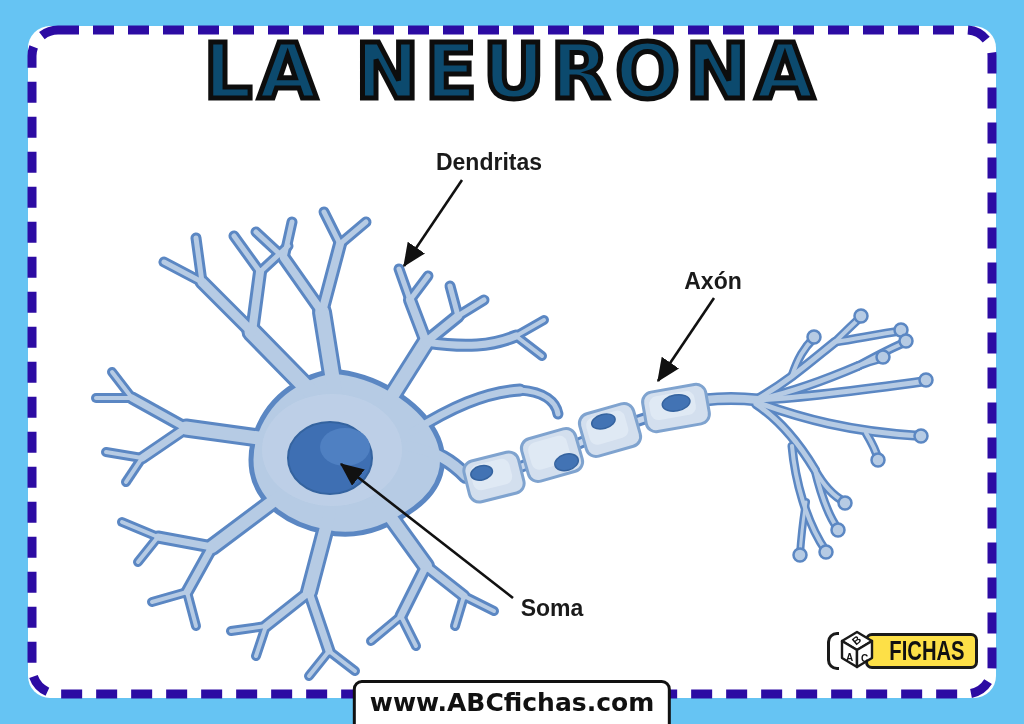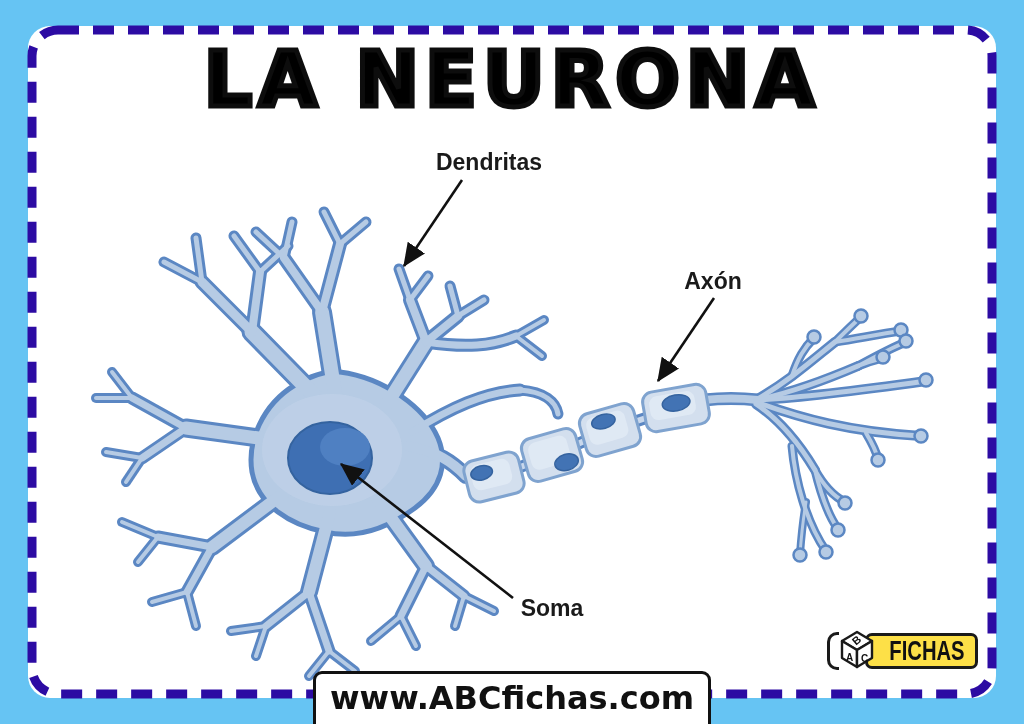--- a/index.html
+++ b/index.html
@@ -6,23 +6,23 @@
   .poster{
     position:relative;width:1024px;height:724px;overflow:hidden;
     background:#66c4f3;font-family:"Liberation Sans",sans-serif;
   }
   .card{
     position:absolute;left:28px;top:26px;right:28px;bottom:26px;
     background:#ffffff;border-radius:22px;
   }
   .dash-svg{position:absolute;inset:0;width:100%;height:100%;pointer-events:none;}
   .title{
-    position:absolute;top:34px;left:0;right:0;margin:8px;text-align:center;
+    position:absolute;top:34px;left:0;right:0;margin:0;text-align:center;
     font-family:"DejaVu Sans",sans-serif;font-weight:800;font-size:76px;line-height:1;
-    letter-spacing:6px;color:#000000;-webkit-text-stroke:5px #0d0d0d;
+    letter-spacing:6px;color:#0c4a6e;-webkit-text-stroke:5px #0d0d0d;
   }
   .diagram{position:absolute;inset:0;width:100%;height:100%;}
   .diagram-label{
     font-family:"Liberation Sans",sans-serif;font-weight:bold;font-size:23px;fill:#1a1a1a;
     text-anchor:middle;
   }
   .arrow{stroke:#111111;stroke-width:2.6;fill:none;}
   .den-dark{fill:none;stroke:#5b87c3;stroke-linecap:round;stroke-linejoin:round;}
   .den-light{fill:none;stroke:#b6cbe4;stroke-linecap:round;stroke-linejoin:round;}
   .conn-dark{fill:none;stroke:#5b87c3;stroke-width:12;stroke-linecap:round;}
@@ -30,21 +30,21 @@
   .myel{fill:#d3dfee;stroke:#7fa3cf;stroke-width:3;}
   .mysheen{fill:#e4ecf6;opacity:.7;}
   .mynuc{fill:#4273b4;stroke:#35639f;stroke-width:1.5;}
   #bulbs circle{fill:#b6cbe4;stroke:#5b87c3;stroke-width:2.5;}
   .watermark{
     position:absolute;left:50%;bottom:-14px;transform:translateX(-50%);
     background:#ffffff;border:3px solid #111;border-radius:9px;
     padding:5px 14px 18px 14px;z-index:5;
   }
   .watermark span{
-    font-family:"DejaVu Sans",sans-serif;font-weight:700;font-size:32px;color:#111;
+    font-family:"DejaVu Sans",sans-serif;font-weight:700;font-size:25px;color:#111;
     white-space:nowrap;
   }
   .logo{
     position:absolute;right:46px;bottom:50px;display:flex;align-items:center;z-index:4;
   }
   .logo-bracket{
     width:9px;height:32px;border:3px solid #1a1a1a;border-right:none;
     border-radius:10px 0 0 10px;margin-right:-3px;background:transparent;
   }
   .logo-cube{position:relative;z-index:2;margin:0 -15px 0 -2px;}

